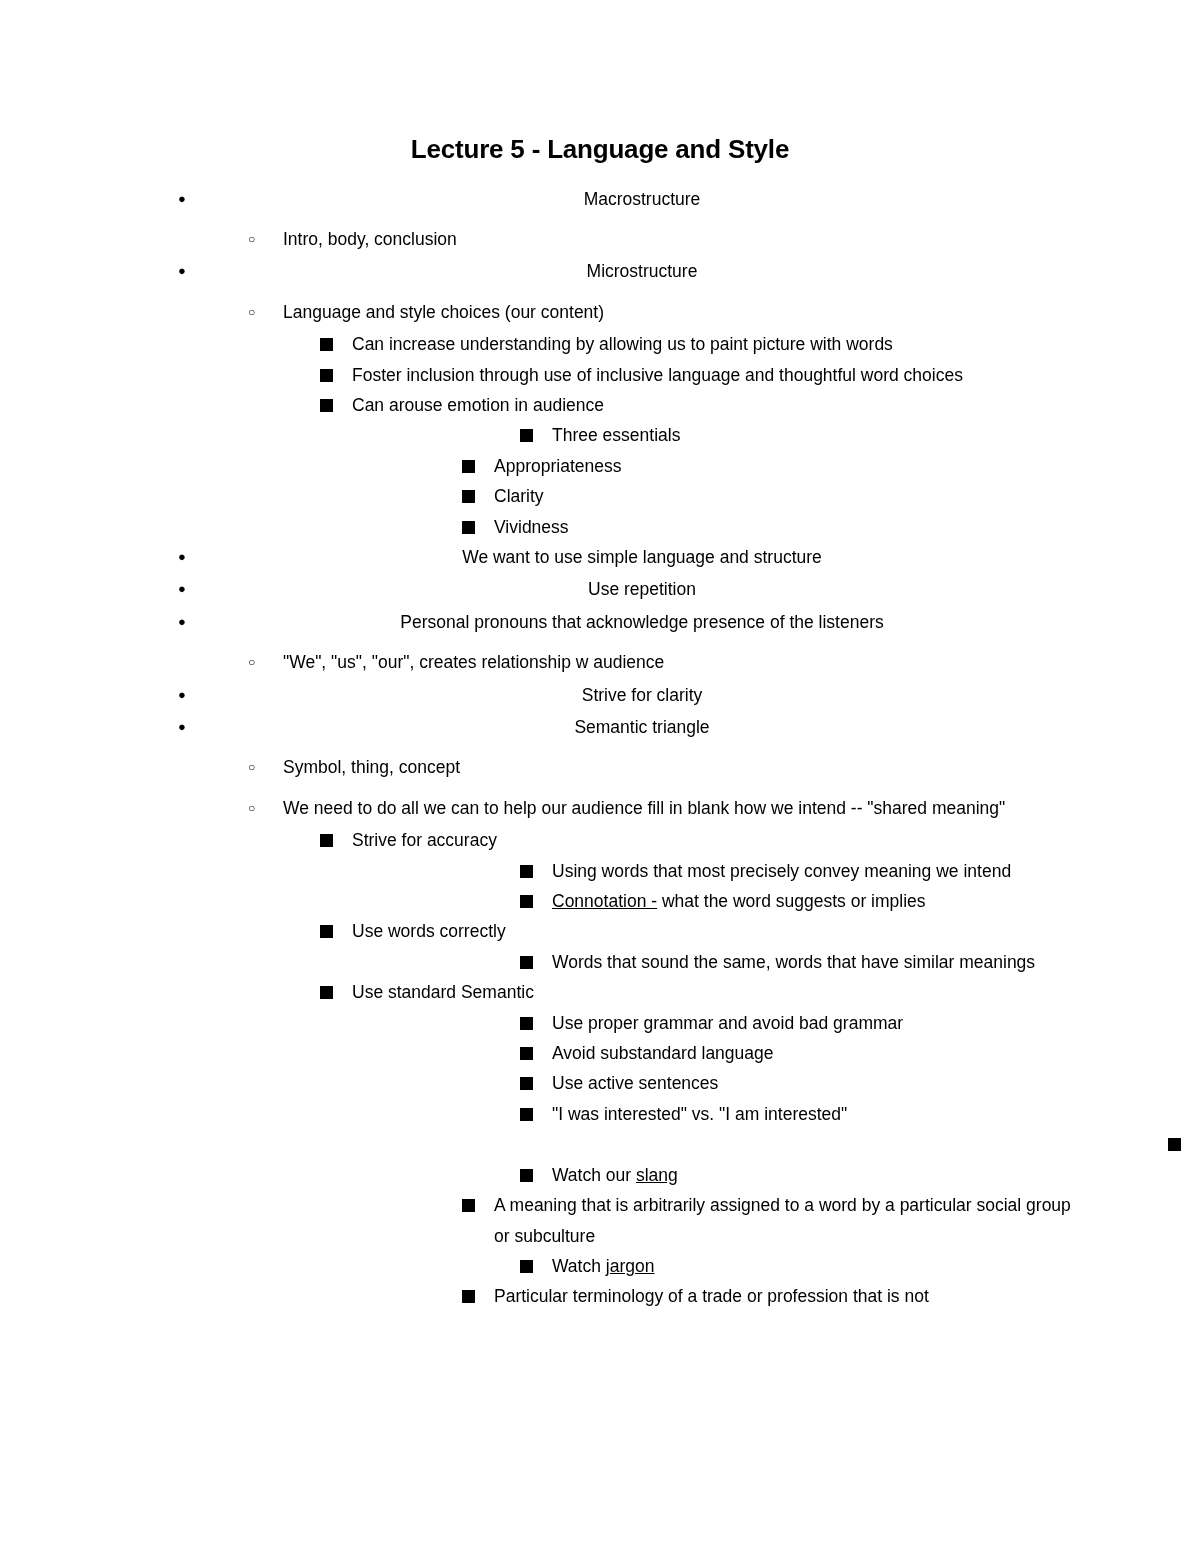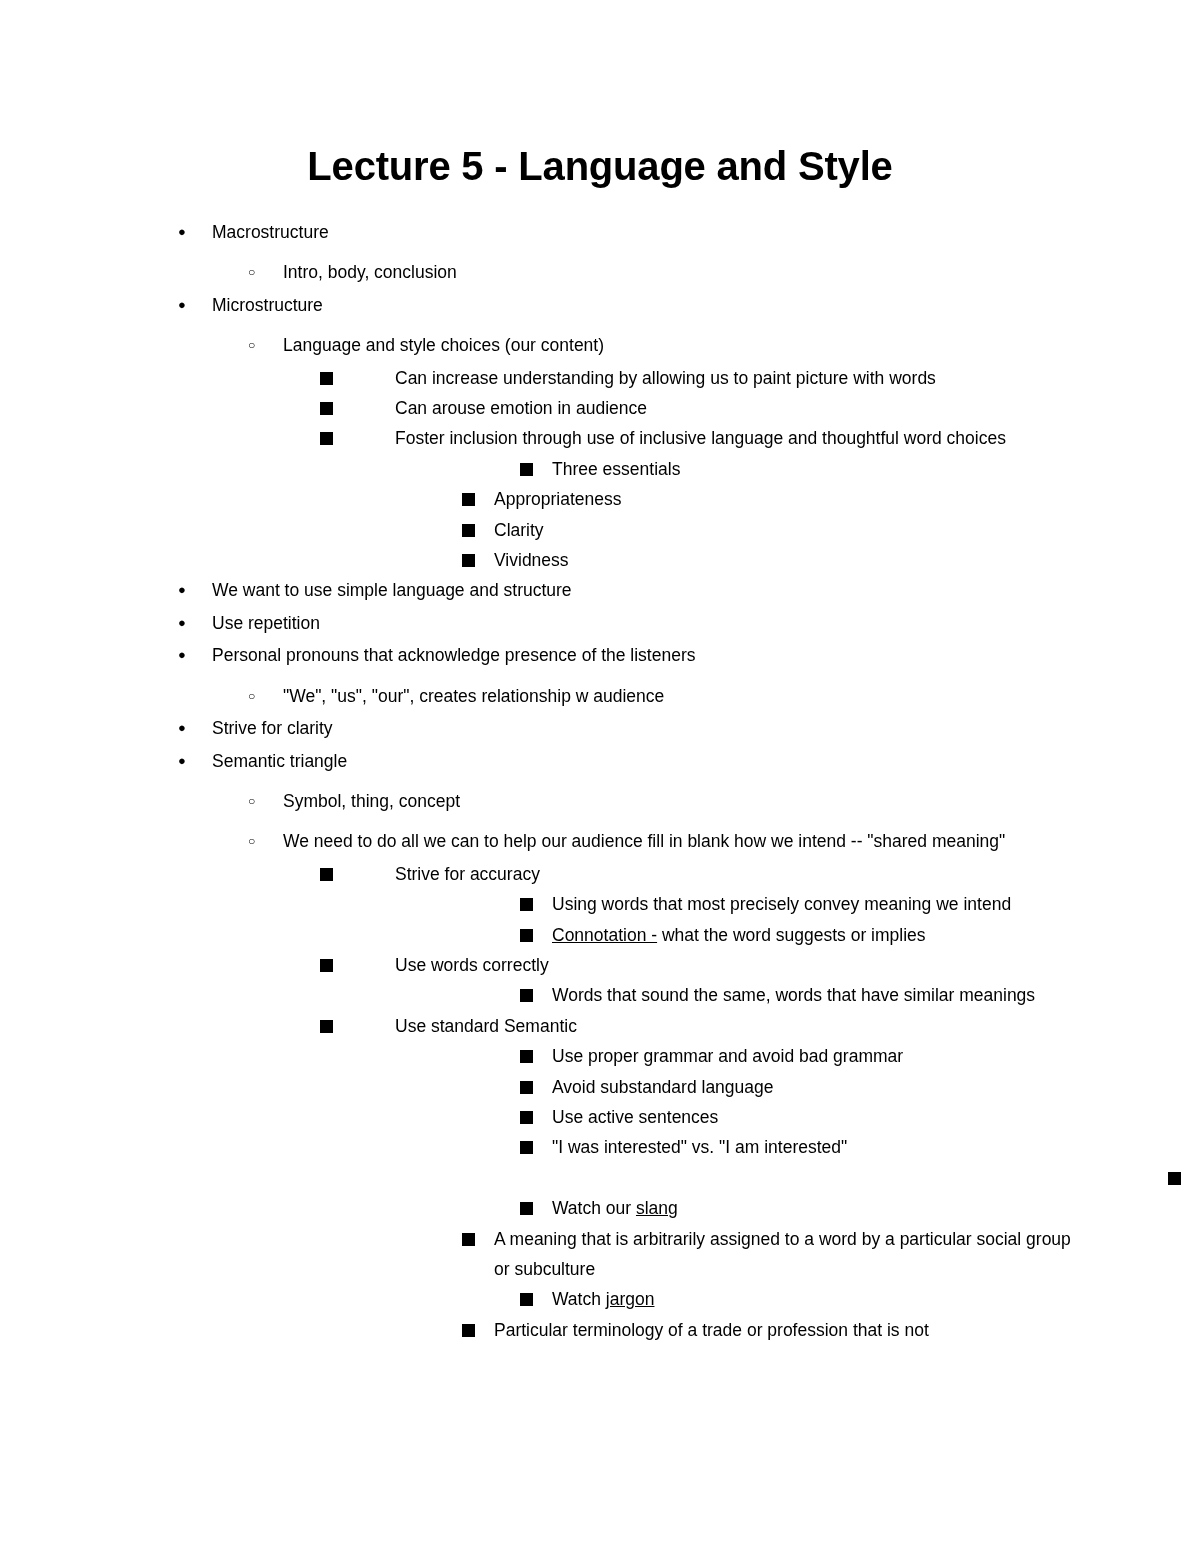--- a/index.html
+++ b/index.html
@@ -15,24 +15,24 @@
     width: 1200px;
     height: 1553px;
     background: #ffffff;
     position: relative;
     box-sizing: border-box;
     padding: 0;
     overflow: hidden;
   }
   .doc-title {
     text-align: center;
-    font-size: 40px;
+    font-size: 26px;
     font-weight: bold;
     letter-spacing: -0.2px;
-    margin: 8px;
+    margin: 0;
     padding: 133px 0 0 0;
     line-height: 1.25;
     font-stretch: condensed;
   }
   .outline {
     margin: 0;
     padding: 0;
     list-style: none;
   }
   .outline-wrap {
@@ -84,23 +84,23 @@
     position: relative;
     top: 1px;
   }
   .label {
     flex: 1 1 auto;
     white-space: normal;
   }
   .u { text-decoration: underline; }
 
   
-  .lvl1 { padding-left: 178px; }
+  .lvl1 { padding-left: 178px; text-align: center; }
   .lvl2 { padding-left: 248px; margin-top: 8px; }
-  .lvl3 { padding-left: 320px; gap: 43px; }
+  .lvl3 { padding-left: 320px; }
   .lvl4 { padding-left: 391px; justify-content: flex-end; }
   .lvl5 { padding-left: 462px; }
 
   .lvl1 .label { max-width: 860px; }
   .lvl2 .label { max-width: 770px; }
   .lvl3 .label { max-width: 722px; }
   .lvl4 .label { max-width: 648px; }
   .lvl5 .label { max-width: 580px; }
 </style>
 </head>
@@ -127,25 +127,25 @@
         <li class="item lvl2">
           <span class="bullet bullet-circle"></span>
           <span class="label">Language and style choices (our content)</span>
         </li>
         <li class="item lvl3">
           <span class="bullet bullet-square"></span>
           <span class="label">Can increase understanding by allowing us to paint picture with words</span>
         </li>
         <li class="item lvl3">
           <span class="bullet bullet-square"></span>
+          <span class="label">Foster inclusion through use of inclusive language and thoughtful word choices</span>
+        </li>
+        <li class="item lvl3">
+          <span class="bullet bullet-square"></span>
           <span class="label">Can arouse emotion in audience</span>
-        </li>
-        <li class="item lvl3">
-          <span class="bullet bullet-square"></span>
-          <span class="label">Foster inclusion through use of inclusive language and thoughtful word choices</span>
         </li>
         <li class="item lvl4">
           <span class="bullet bullet-square"></span>
           <span class="label">Three essentials</span>
         </li>
         <li class="item lvl5">
           <span class="bullet bullet-square"></span>
           <span class="label">Appropriateness</span>
         </li>
         <li class="item lvl5">

